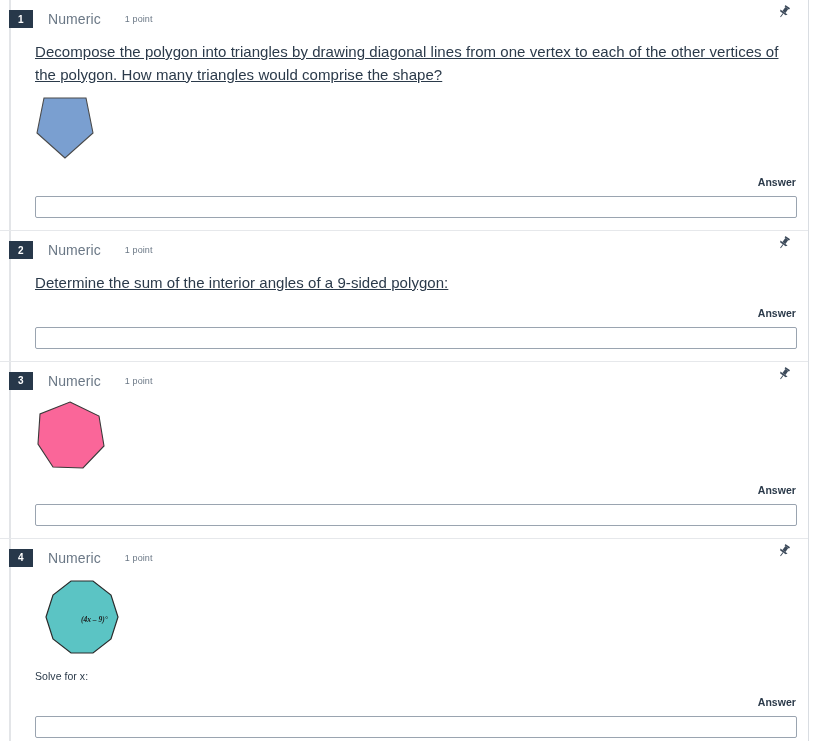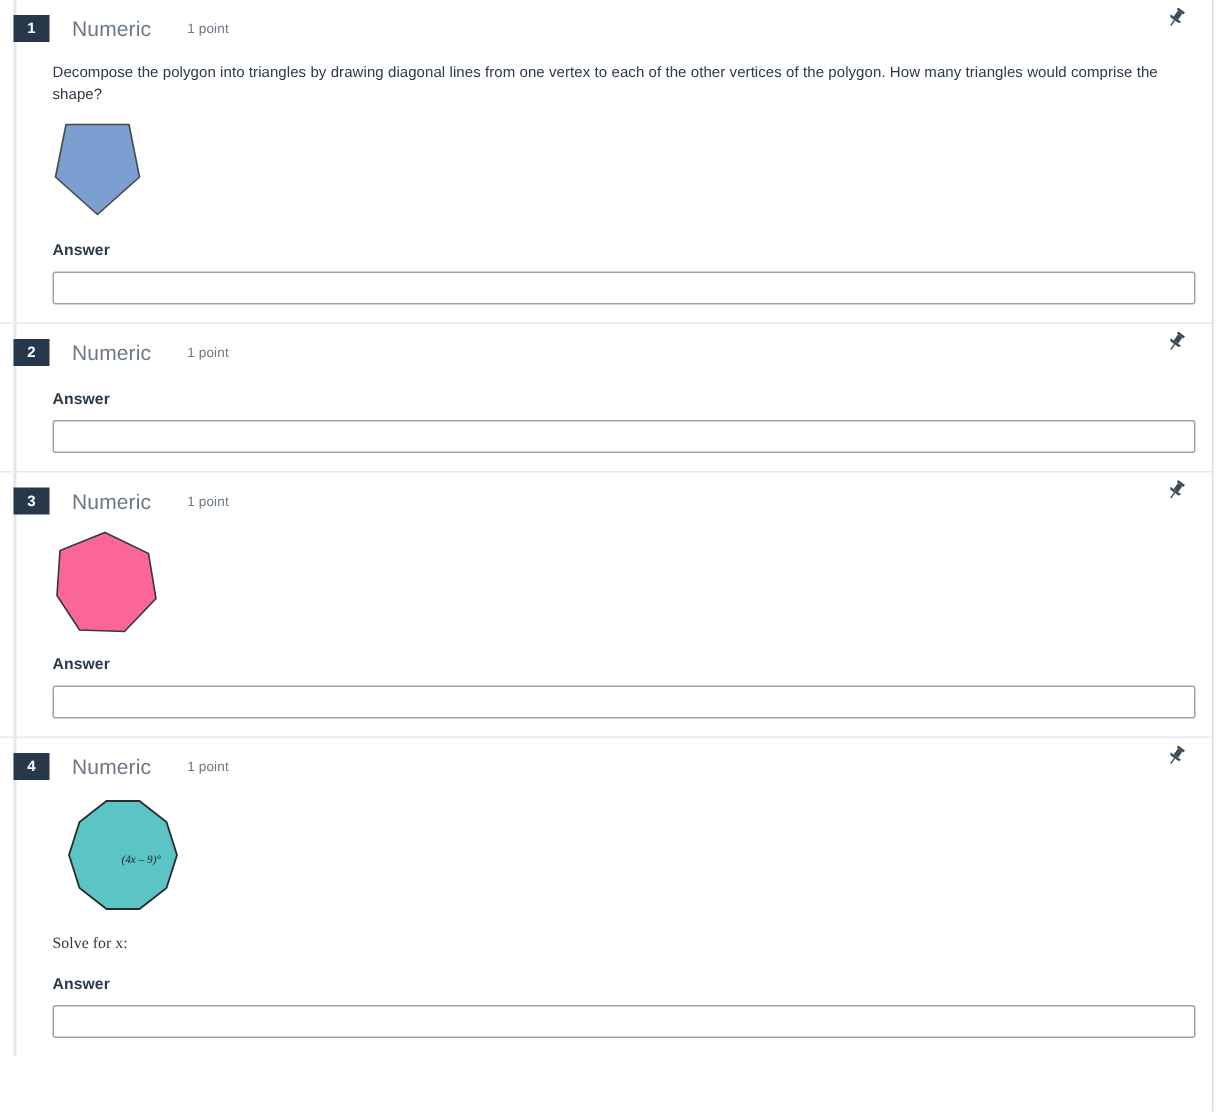--- a/index.html
+++ b/index.html
@@ -100,40 +100,41 @@
     cursor: pointer;
   }
   .pin-icon svg { display: block; }
 
   .q-body {
     padding-left: 35px;
     padding-right: 12px;
   }
 
   .q-prompt {
-    font-size: 10px;
+    font-size: 15px;
     color: #2b3a4a;
     line-height: 1.5;
     margin-top: 9px;
     letter-spacing: 0.05px;
+    text-decoration: underline;
   }
 
   .q-subprompt {
     font-size: 10.5px;
     color: #2b3a4a;
     line-height: 1.5;
     margin-top: 10px;
     letter-spacing: 0.05px;
-    font-family: Liberation Serif, serif;
   }
 
   .shape-wrap {
     margin-top: 6px;
     height: 72px;
     position: relative;
+    font-weight: bold;
   }
   .shape-wrap.nonagon-wrap {
     margin-top: 4px;
     height: 80px;
     padding-left: 8px;
   }
 
   .shape-svg { display: block; }
 
   .shape-label {
@@ -144,20 +145,21 @@
     color: #1d1d1d;
     white-space: nowrap;
   }
 
   .answer-label {
     font-size: 10.5px;
     font-weight: bold;
     color: #2b3a4a;
     margin-top: 12px;
     letter-spacing: 0.05px;
+    text-align: right;
   }
 
   .answer-input {
     display: block;
     width: 762px;
     height: 22px;
     box-sizing: border-box;
     margin-top: 8px;
     border: 1px solid #9aa4b0;
     border-radius: 2px;
@@ -224,20 +226,21 @@
             <rect x="5.2" y="1.5" width="5.6" height="1.6" rx="0.3"></rect>
             <rect x="6.2" y="3.1" width="3.6" height="5.0"></rect>
             <path d="M3.6 8.1 h8.8 l-1.1 1.7 h-6.6 z"></path>
             <rect x="7.6" y="9.8" width="0.9" height="4.4"></rect>
           </g>
         </svg>
       </div>
     </div>
 
     <div class="q-body">
+      <div class="q-prompt">Determine the sum of the interior angles of a 9-sided polygon:</div>
       <div class="answer-label">Answer</div>
       <input class="answer-input" type="text" placeholder="" style="">
     </div>
   </div>
 
   <div class="question-block">
     <div class="block-left-rule"></div>
 
     <div class="q-header">
       <div class="q-number">3</div>

